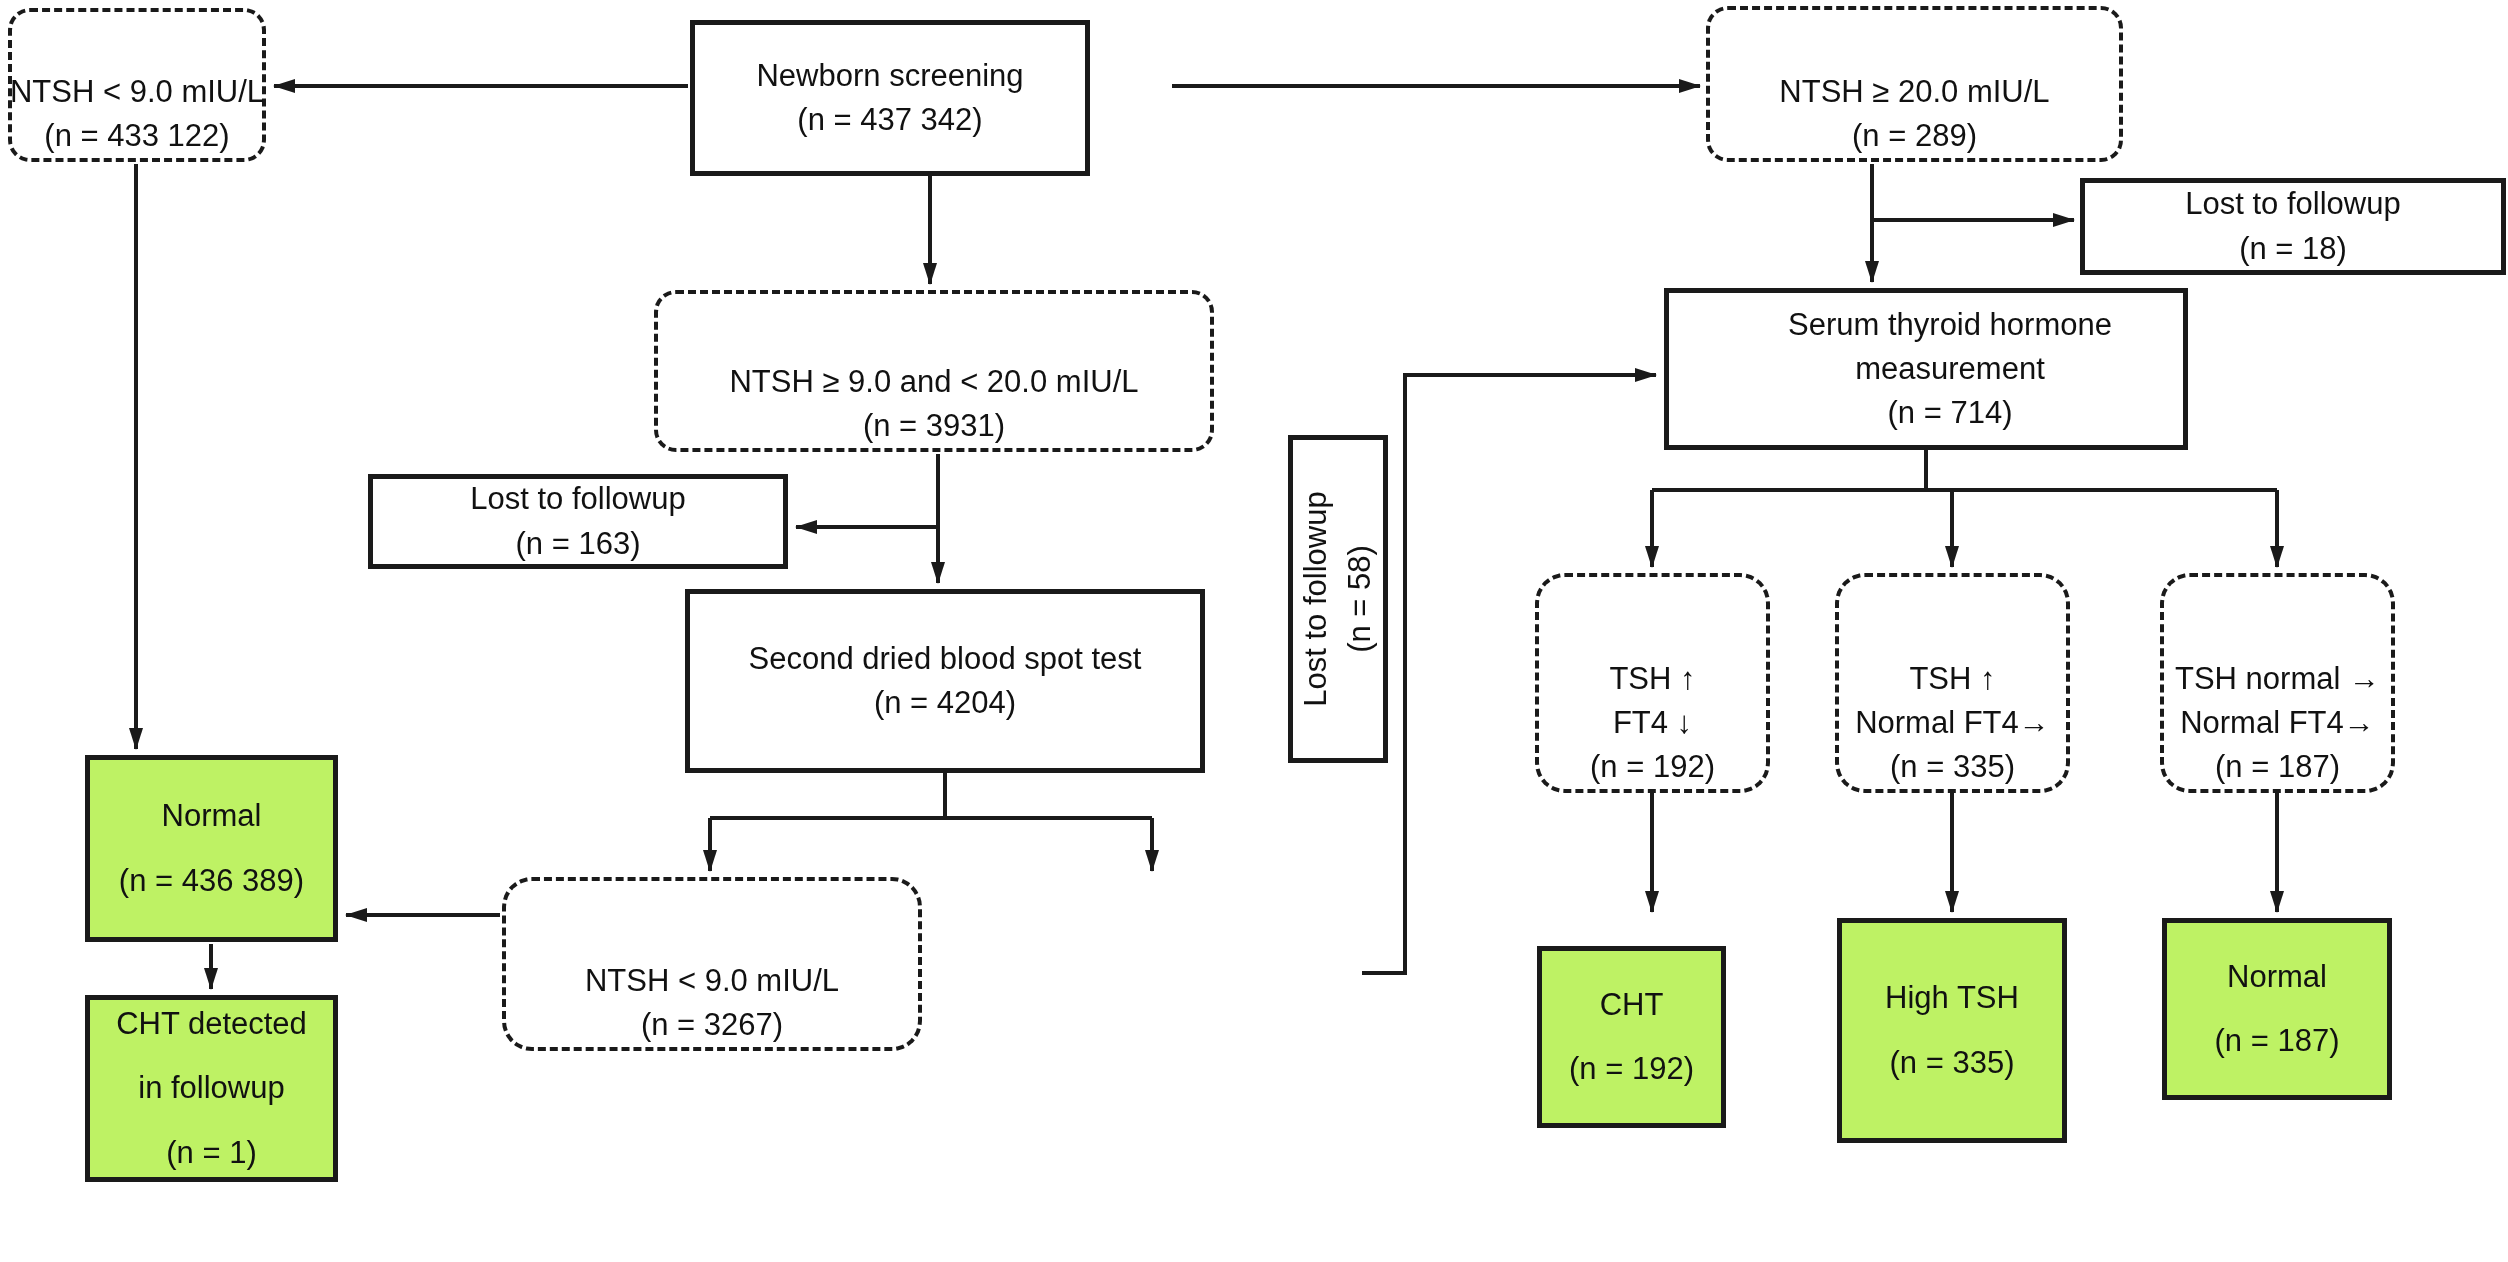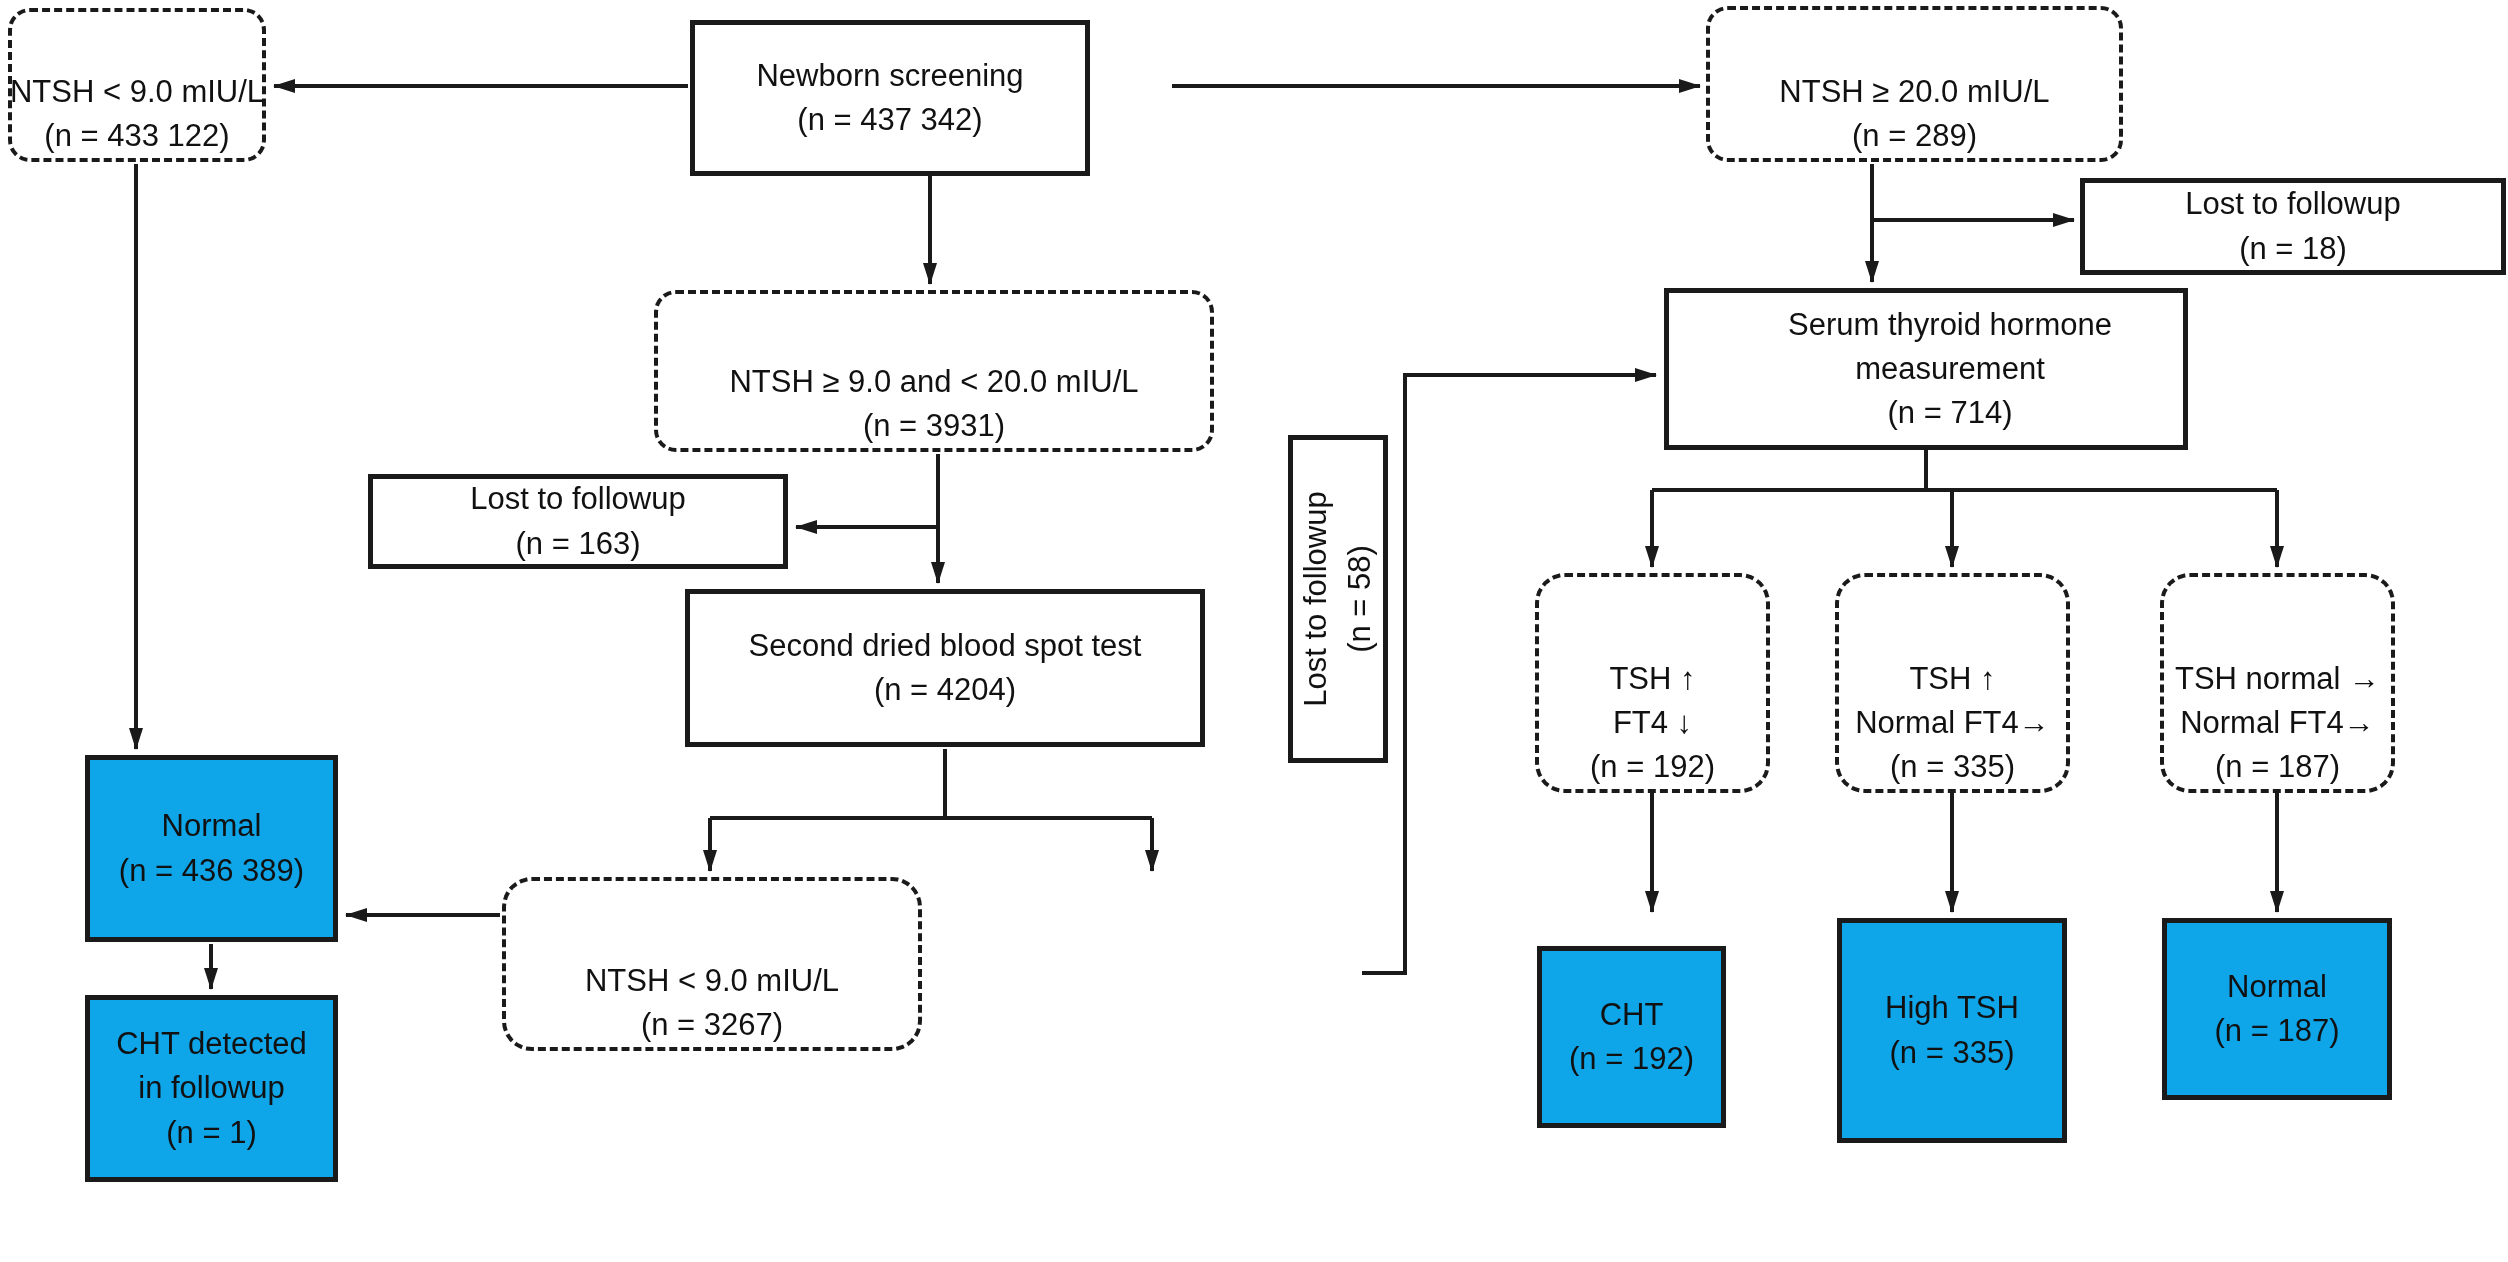--- a/index.html
+++ b/index.html
@@ -19,21 +19,21 @@
     justify-content:center; align-items:center;
     text-align:center;
     font-size:31px; line-height:1.42;
     background:#ffffff;
     z-index:2;
   }
   .node span { display:block; white-space:nowrap; }
   .solid  { border:5px solid #1a1a1a; }
   .dashed { border:4px dashed #1a1a1a; border-radius:22px;justify-content:flex-end; }
   .round  { border-radius:30px; }
-  .gray   { background:#0ea5e9; }
+  .gray   { background:#bef264;gap:20px; }
   .vertical { }
   .vertical .rot {
     position:absolute; left:50%; top:50%;
     width:330px;
     transform:translate(-50%,-50%) rotate(-90deg);
     text-align:center;
   }
 </style>
 </head>
 <body>
@@ -110,21 +110,21 @@
   <div class="node dashed" style="left:654px; top:290px; width:560px; height:162px;">
     <span>NTSH ≥ 9.0 and &lt; 20.0 mIU/L</span>
     <span>(n = 3931)</span>
   </div>
 
   <div class="node solid" style="left:368px; top:474px; width:420px; height:95px;">
     <span>Lost to followup</span>
     <span>(n = 163)</span>
   </div>
 
-  <div class="node solid" style="left:685px; top:589px; width:520px; height:158px;">
+  <div class="node solid" style="left:685px; top:589px; width:520px; height:184px;">
     <span>Second dried blood spot test</span>
     <span>(n = 4204)</span>
   </div>
 
   <div class="node dashed round" style="left:502px; top:877px; width:420px; height:174px;">
     <span>NTSH &lt; 9.0 mIU/L</span>
     <span>(n = 3267)</span>
   </div>
 
 

